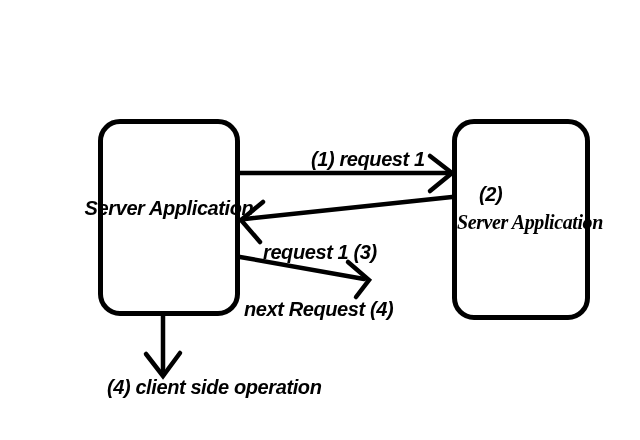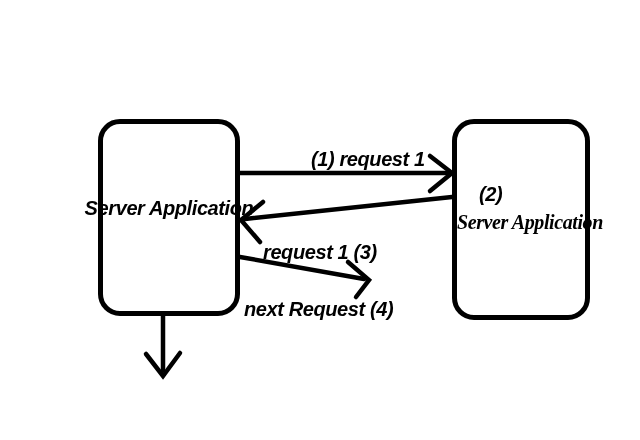--- a/index.html
+++ b/index.html
@@ -123,14 +123,15 @@
       <span class="node-label server-name">Server Application</span>
     </div>
   </div>
 
   <div class="arrow-label label-request1">(1) request 1</div>
 
   <div class="arrow-label label-response1">request 1 (3)</div>
 
   <div class="arrow-label label-next-req">next Request (4)</div>
 
+  <div class="arrow-label label-client-op">(4) client side operation</div>
 
 </div>
 
 </body></html>

